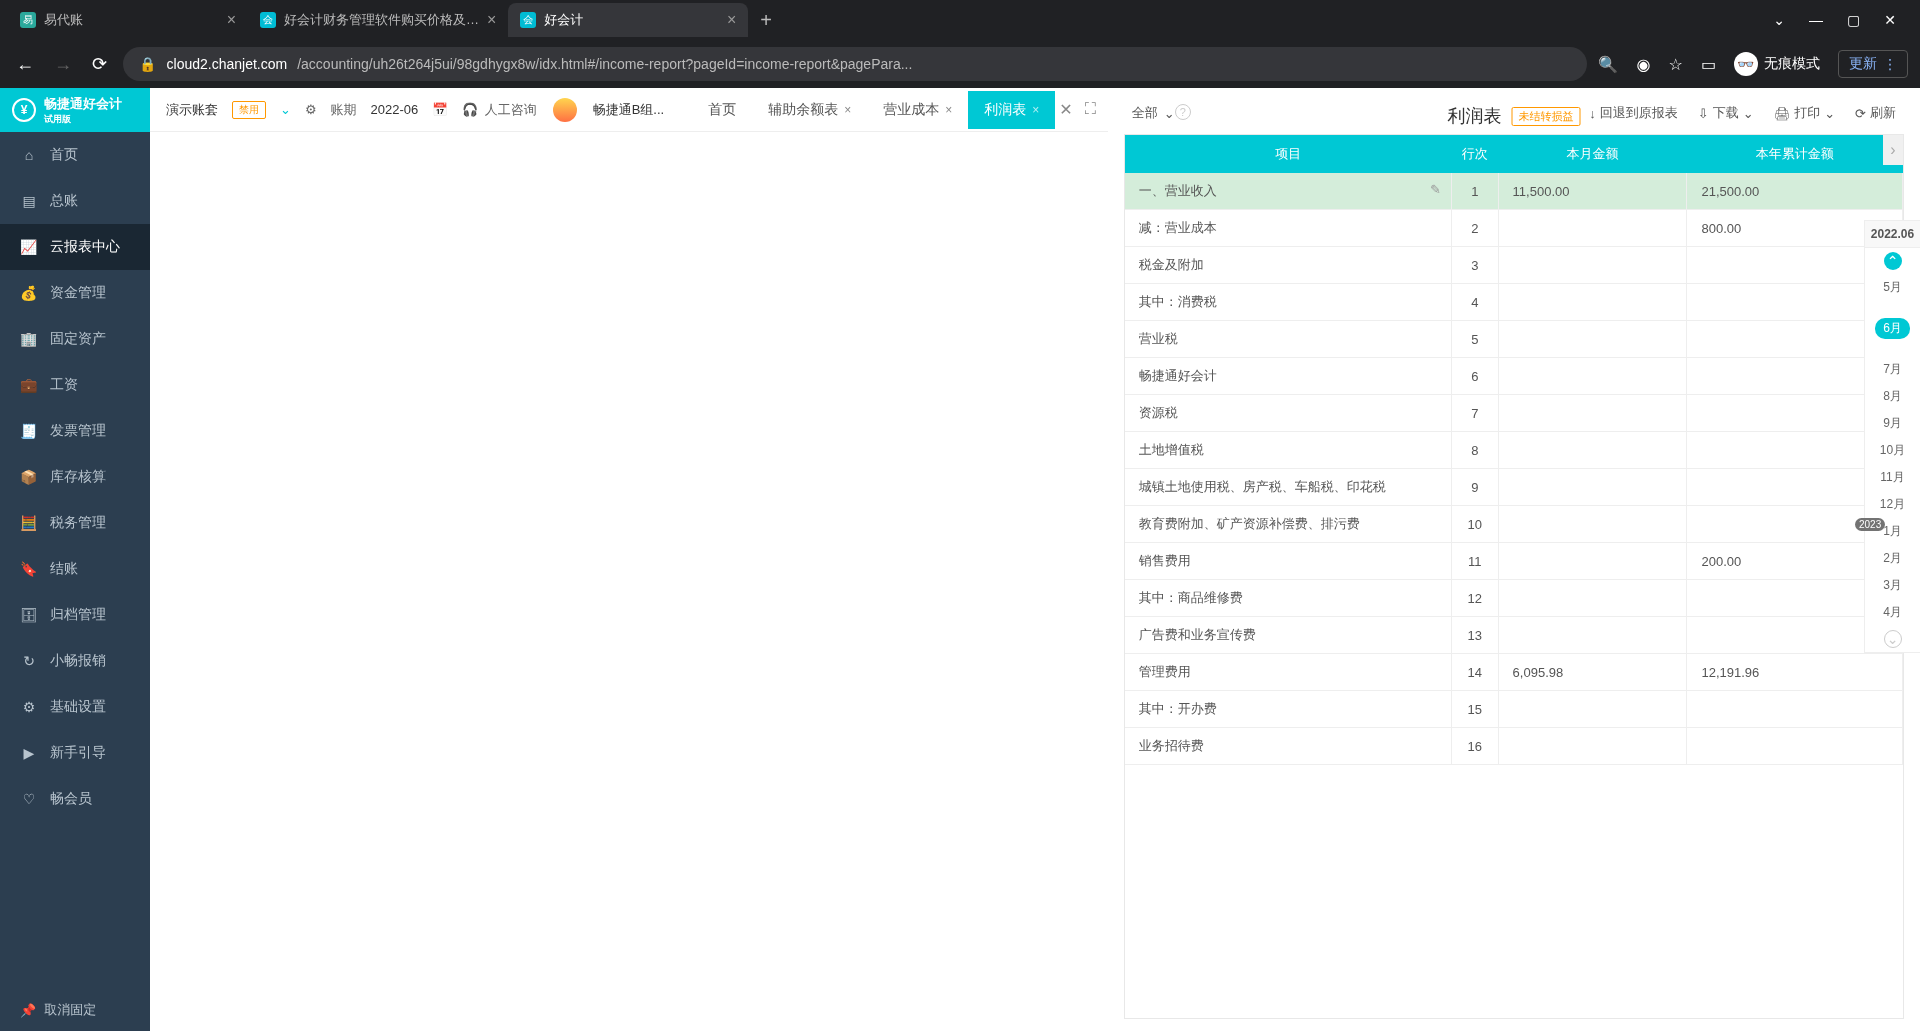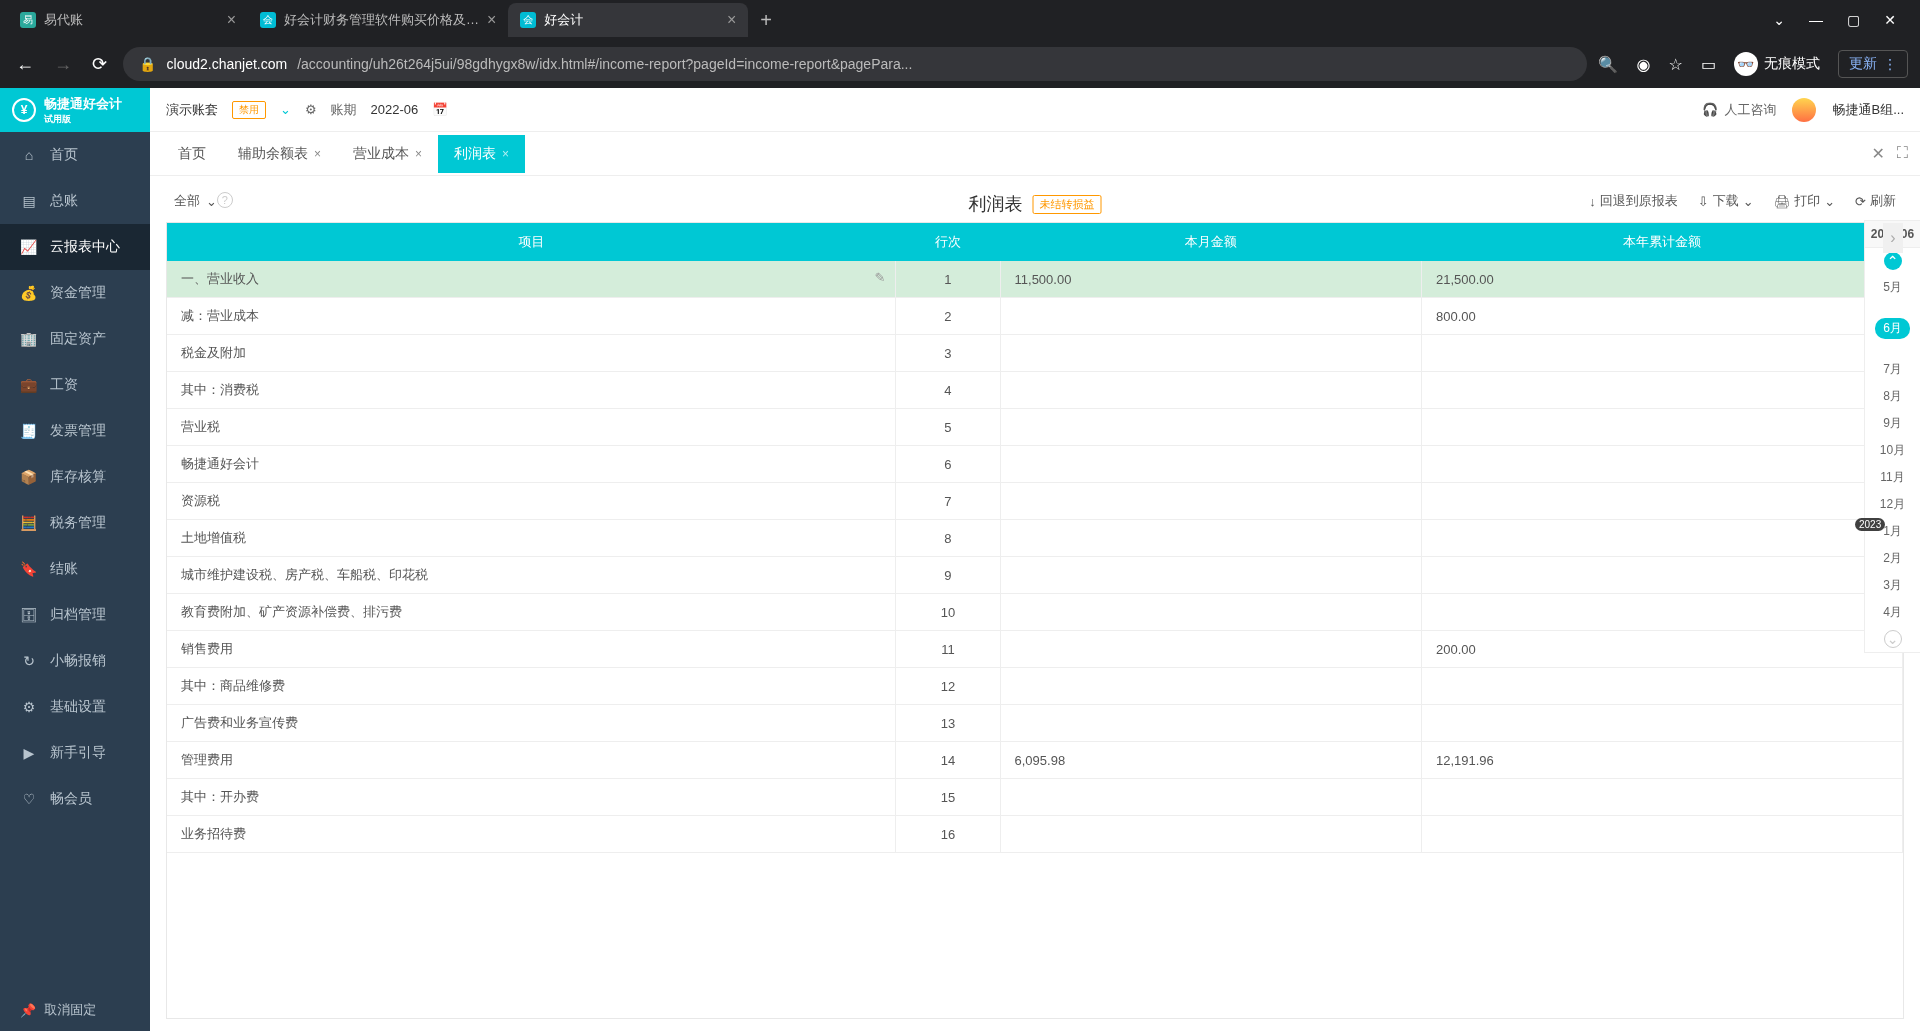--- a/index.html
+++ b/index.html
@@ -36,21 +36,21 @@
 .sidebar { width: 150px; background: #2c3e50; color: #b8c4ce; display: flex; flex-direction: column; }
 .logo { background: #00c8d4; color: #fff; height: 44px; display: flex; align-items: center; padding: 0 12px; font-size: 13px; font-weight: bold; }
 .logo-icon { width: 24px; height: 24px; border: 2px solid #fff; border-radius: 50%; margin-right: 8px; display: flex; align-items: center; justify-content: center; font-size: 12px; }
 .logo-sub { font-size: 9px; display: block; }
 .sidebar-item { display: flex; align-items: center; padding: 14px 20px; font-size: 14px; cursor: pointer; gap: 12px; }
 .sidebar-item.active { background: #1a2733; color: #fff; }
 .sidebar-icon { width: 18px; display: inline-flex; justify-content: center; }
 .sidebar-footer { margin-top: auto; padding: 12px 20px; font-size: 13px; display: flex; align-items: center; gap: 8px; cursor: pointer; }
 
 
-.main { flex: 1; display: flex; flex-direction: column; background: #fff; position: relative; }
+.main { flex: 1; display: flex; background: #fff; position: relative; }
 
 .topbar { height: 44px; display: flex; align-items: center; padding: 0 16px; border-bottom: 1px solid #eee; gap: 14px; font-size: 13px; background: #fff; }
 .account-name { color: #333; }
 .disable-tag { border: 1px solid #ff9800; color: #ff9800; padding: 1px 6px; font-size: 10px; border-radius: 2px; cursor: pointer; }
 .dropdown-caret { color: #00c8d4; cursor: pointer; }
 .gear { color: #666; cursor: pointer; }
 .period-label { color: #666; }
 .period-value { color: #333; text-align: right; }
 .calendar-icon { color: #00c8d4; cursor: pointer; }
 .topbar-right { margin-left: auto; display: flex; align-items: center; gap: 16px; }
@@ -90,21 +90,21 @@
 
 .scroll-hint { position: absolute; right: 0; top: 0; width: 20px; height: 30px; background: #f0f0f0; display: flex; align-items: center; justify-content: center; color: #aaa; z-index: 5; cursor: pointer; }
 
 
 .month-rail { position: fixed; right: 0; top: 220px; width: 56px; background: #fff; border: 1px solid #eee; border-right: none; font-size: 12px; text-align: center; }
 .month-rail-year { background: #f8f8f8; padding: 6px 0; color: #555; font-weight: bold; border-bottom: 1px solid #eee; }
 .month-rail-arrow { padding: 4px 0; color: #00c8d4; cursor: pointer; font-size: 14px; }
 .month-rail-arrow .circle { background:#00c8d4; color:#fff; border-radius:50%; width:18px; height:18px; display:inline-flex; align-items:center; justify-content:center; }
 .month-item { padding: 5px 0; color: #666; cursor: pointer; }
 .month-item.active { background: #00c8d4; color: #fff; border-radius: 10px; margin: 17px 10px; padding: 2px 0; }
-.year-badge { background: #404040; color: #fff; font-size: 10px; padding: 1px 4px; border-radius: 8px; position: absolute; left: -10px; }
+.year-badge { background: #737373; color: #fff; font-size: 10px; padding: 1px 4px; border-radius: 8px; position: absolute; left: -10px; }
 .month-item-wrap { position: relative; }
 </style>
 </head>
 <body>
 
 <div class="browser-chrome">
   <div class="tab-strip">
     <div class="tab">
       <span class="tab-icon yidaizhang">易</span>
       <span class="tab-title">易代账</span>
@@ -361,21 +361,21 @@
                 <td></td>
                 <td></td>
               </tr>
               <tr>
                 <td>土地增值税</td>
                 <td>8</td>
                 <td></td>
                 <td></td>
               </tr>
               <tr>
-                <td>城市维护建设税、房产税、车船税、印花税</td>
+                <td>城镇土地使用税、房产税、车船税、印花税</td>
                 <td>9</td>
                 <td></td>
                 <td></td>
               </tr>
               <tr>
                 <td>教育费附加、矿产资源补偿费、排污费</td>
                 <td>10</td>
                 <td></td>
                 <td></td>
               </tr>

